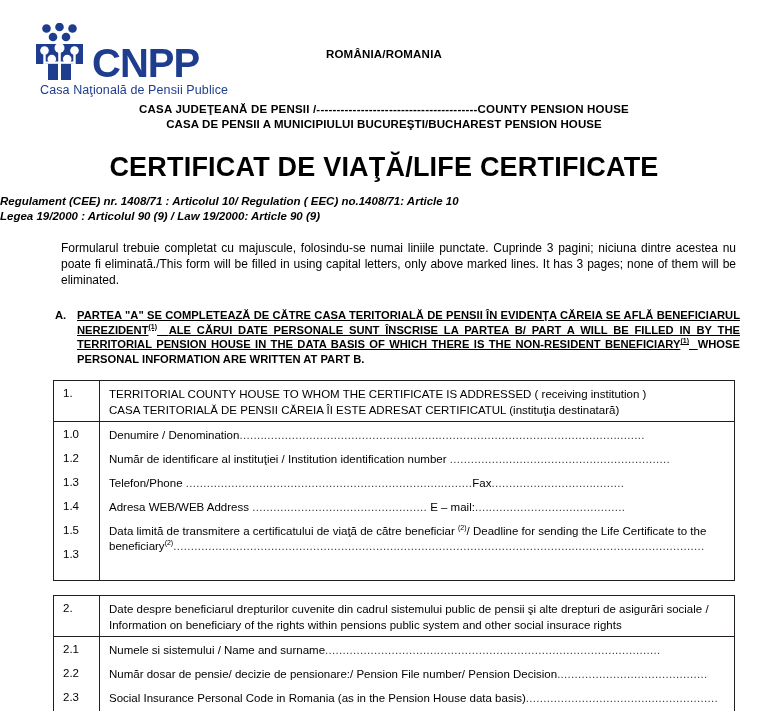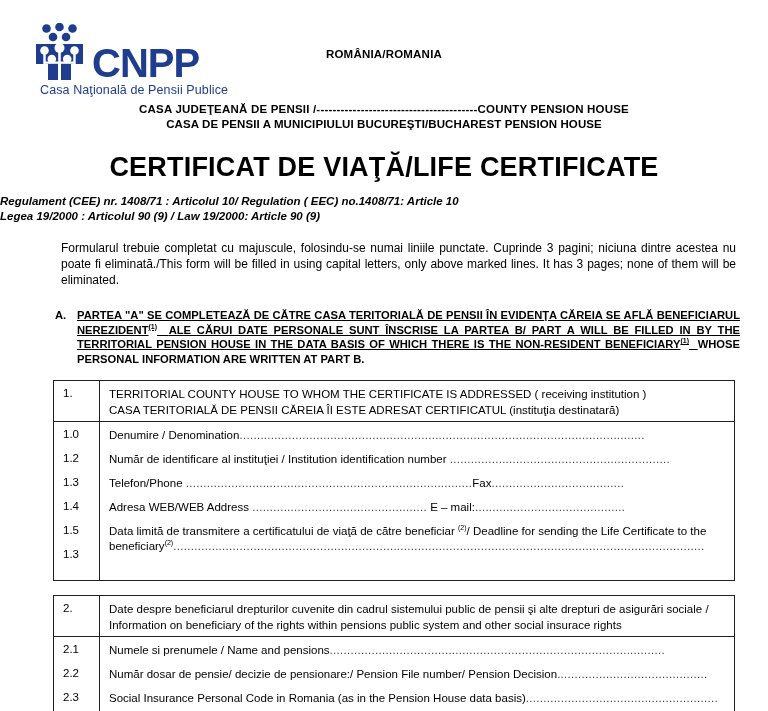--- a/index.html
+++ b/index.html
@@ -328,21 +328,21 @@
     </div>
 
     <div class="col-body">
       <div class="hdr-cell-body">
         <div>Date despre beneficiarul drepturilor cuvenite din cadrul sistemului public de pensii şi alte drepturi de asigurări sociale /</div>
         <div>Information on beneficiary of the rights  within pensions  public system  and other social insurace rights</div>
       </div>
       <div class="rows-body">
 
         <div class="row-item">
-          <span>Numele si prenumele / Name and pensions</span><span class="dots">................................................................................................</span>
+          <span>Numele si sistemului / Name and surname</span><span class="dots">................................................................................................</span>
         </div>
 
         <div class="row-item">
           <span>Număr dosar de pensie/ decizie de pensionare:/ Pension File number/ Pension Decision</span><span class="dots">...........................................</span>
         </div>
 
         <div class="row-item h2">
           <div><span>Social Insurance  Personal Code in Romania (as in  the Pension House data basis)</span><span class="dots">.......................................................</span></div>
         </div>
 

